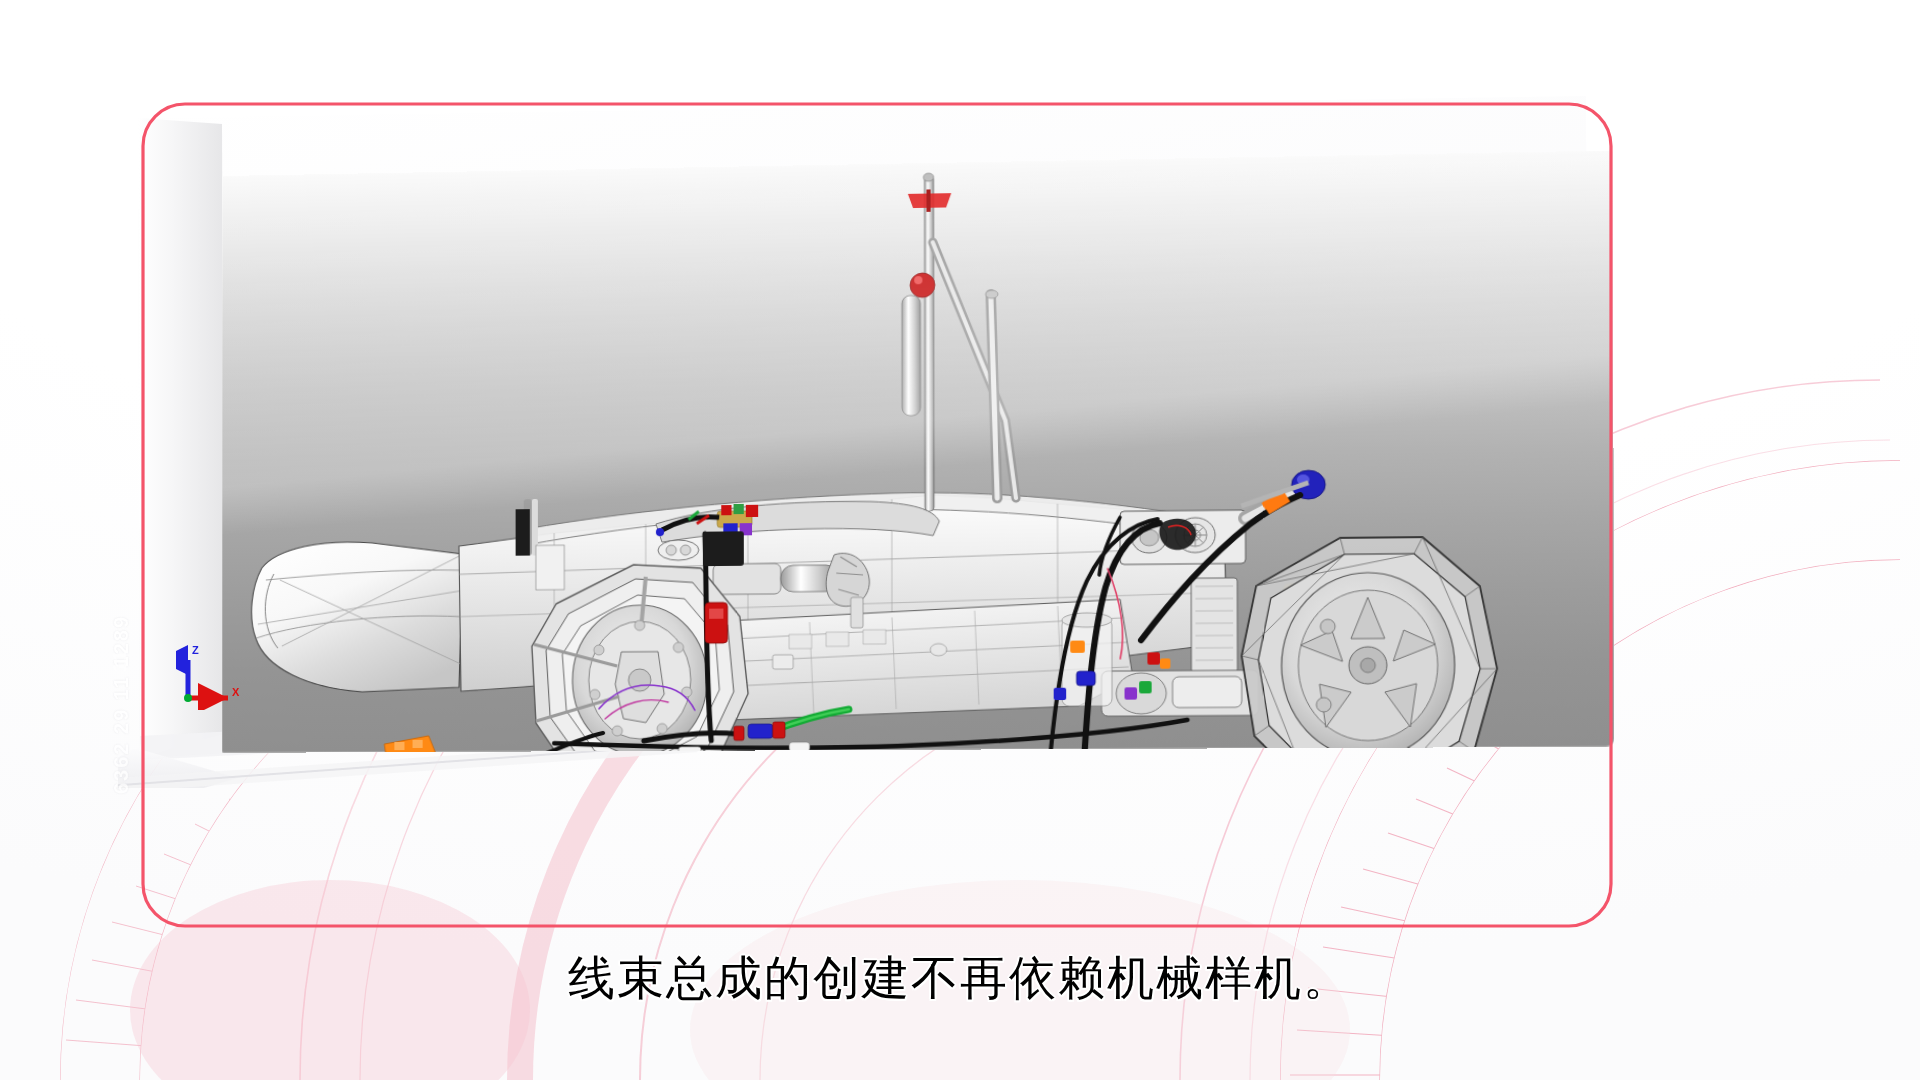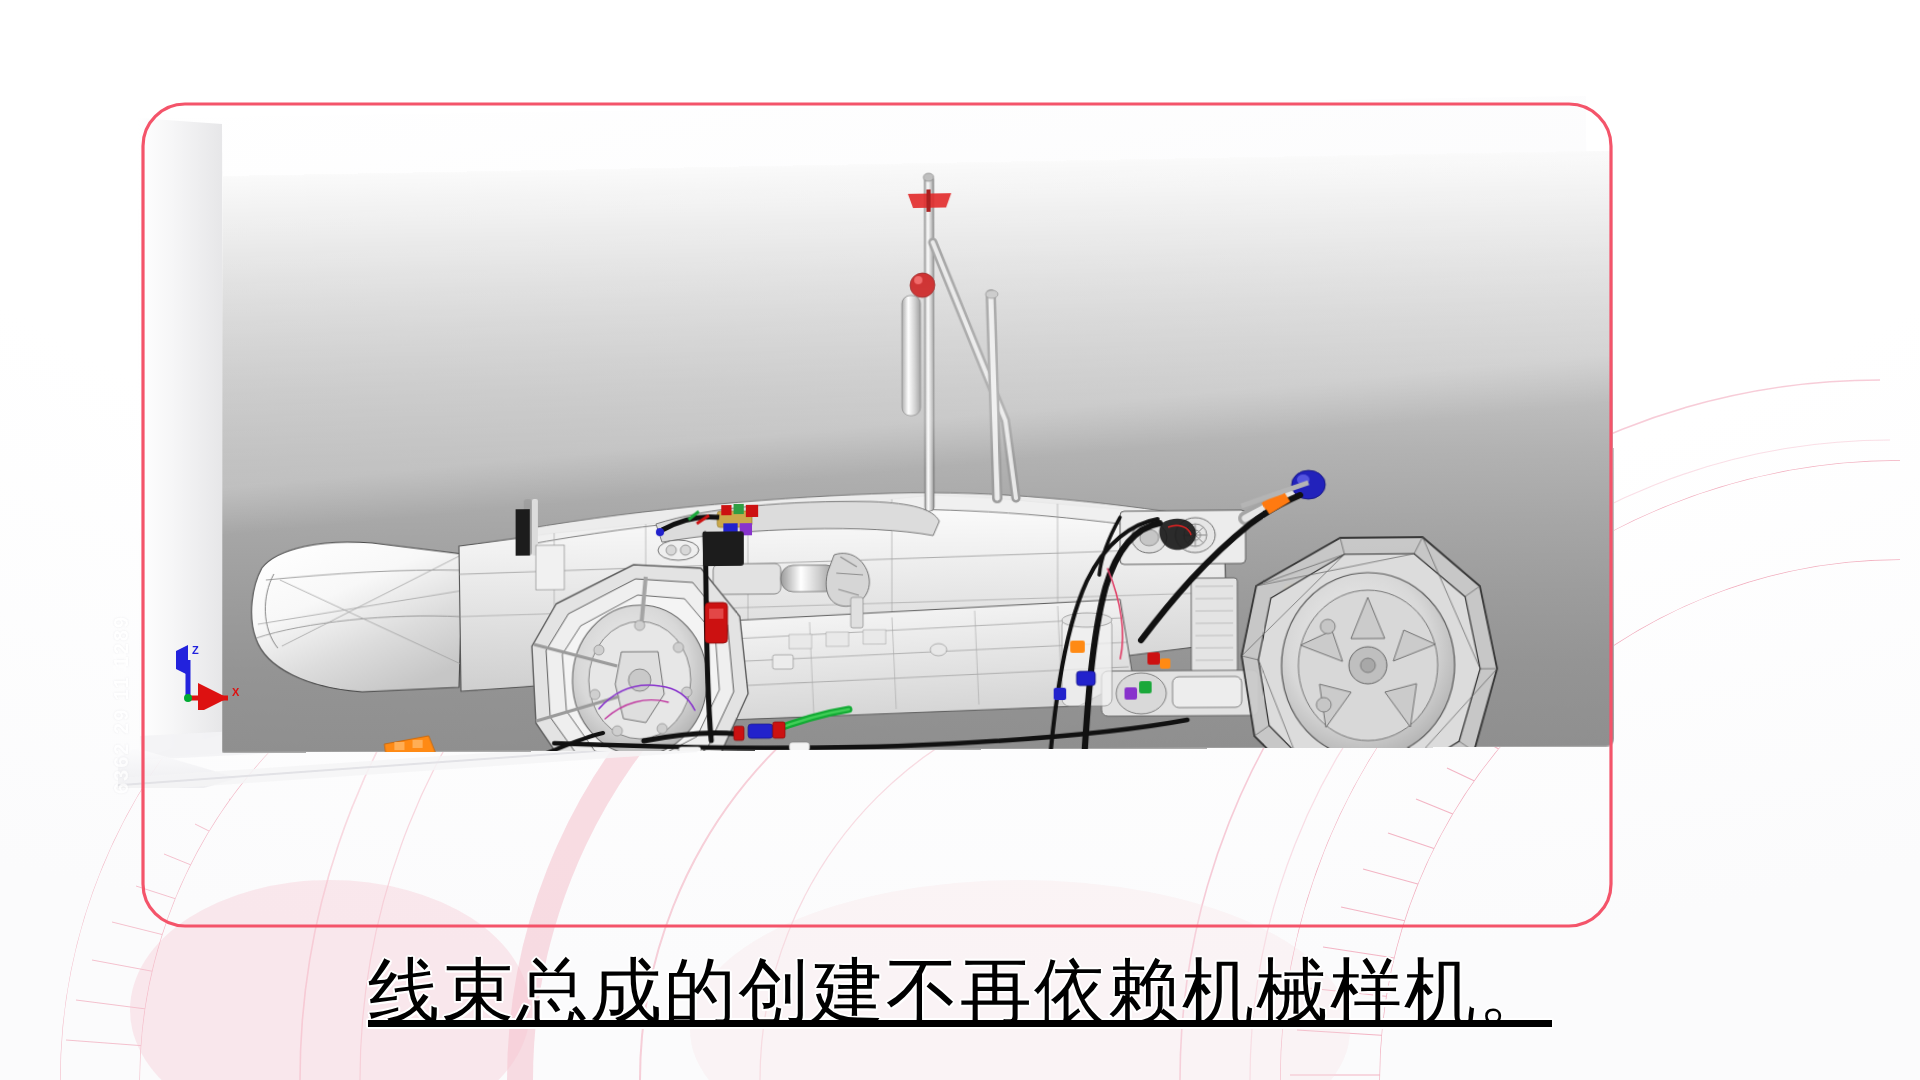--- a/index.html
+++ b/index.html
@@ -77,29 +77,28 @@
     position:absolute;left:-8px;top:584px;
     transform:rotate(-90deg);transform-origin:left top;
     font-size:18px;letter-spacing:2px;color:#ffffff;opacity:.6;
     white-space:nowrap;font-weight:600;
   }
 
   
   .subtitle{
     position:absolute;left:0;right:0;top:952px;
     text-align:center;
-    font-size:72px;line-height:1.1;font-weight:400;
+    font-size:47px;line-height:1.1;font-weight:400;
     color:#000000;
     font-family:"DejaVu Sans","Liberation Sans",sans-serif;
     letter-spacing:2px;
     text-shadow:
        2px 0 0 #fff, -2px 0 0 #fff, 0 2px 0 #fff, 0 -2px 0 #fff,
        1.5px 1.5px 0 #fff, -1.5px 1.5px 0 #fff, 1.5px -1.5px 0 #fff, -1.5px -1.5px 0 #fff;
     white-space:nowrap;
-    text-decoration:underline;
   }
 </style>
 </head>
 <body>
 
 <div class="stage">
 
   <div class="bg-wash"></div>
 
   <div class="deco-layer">

